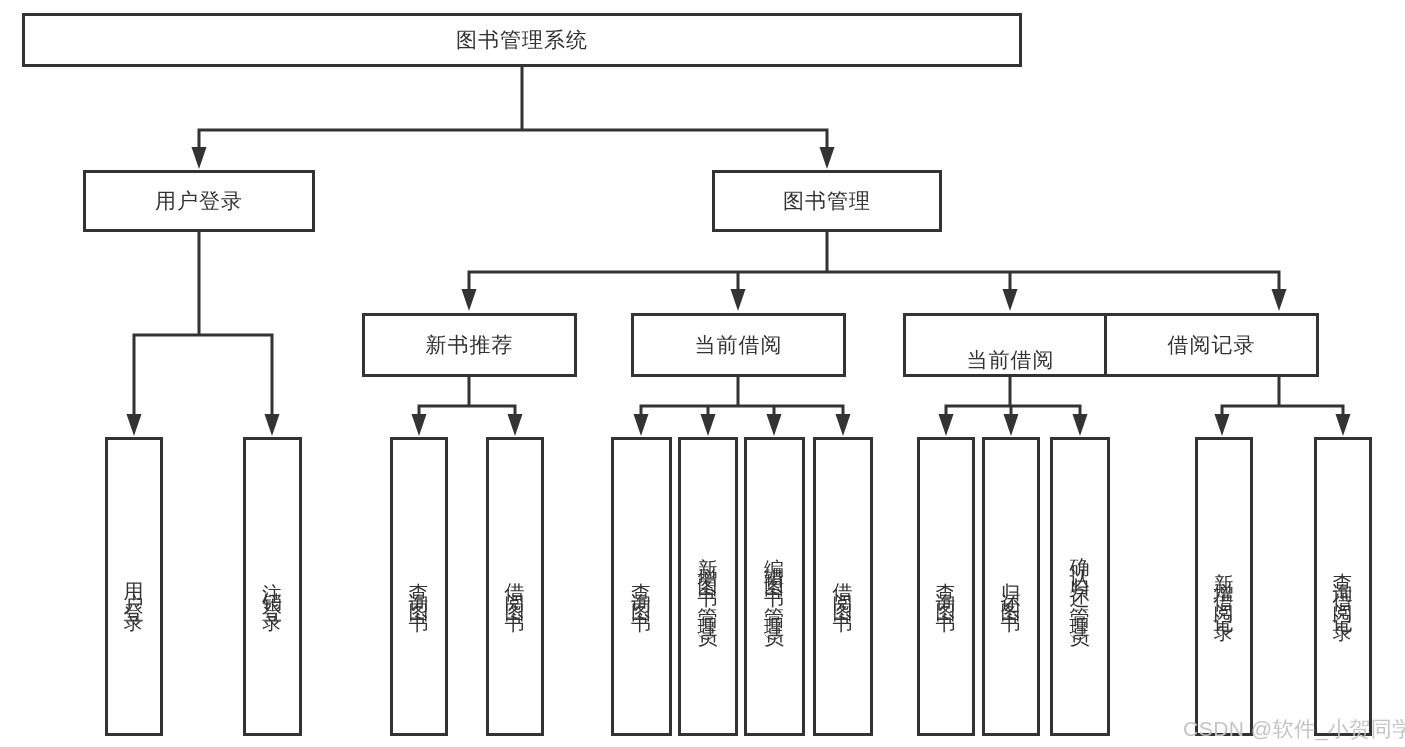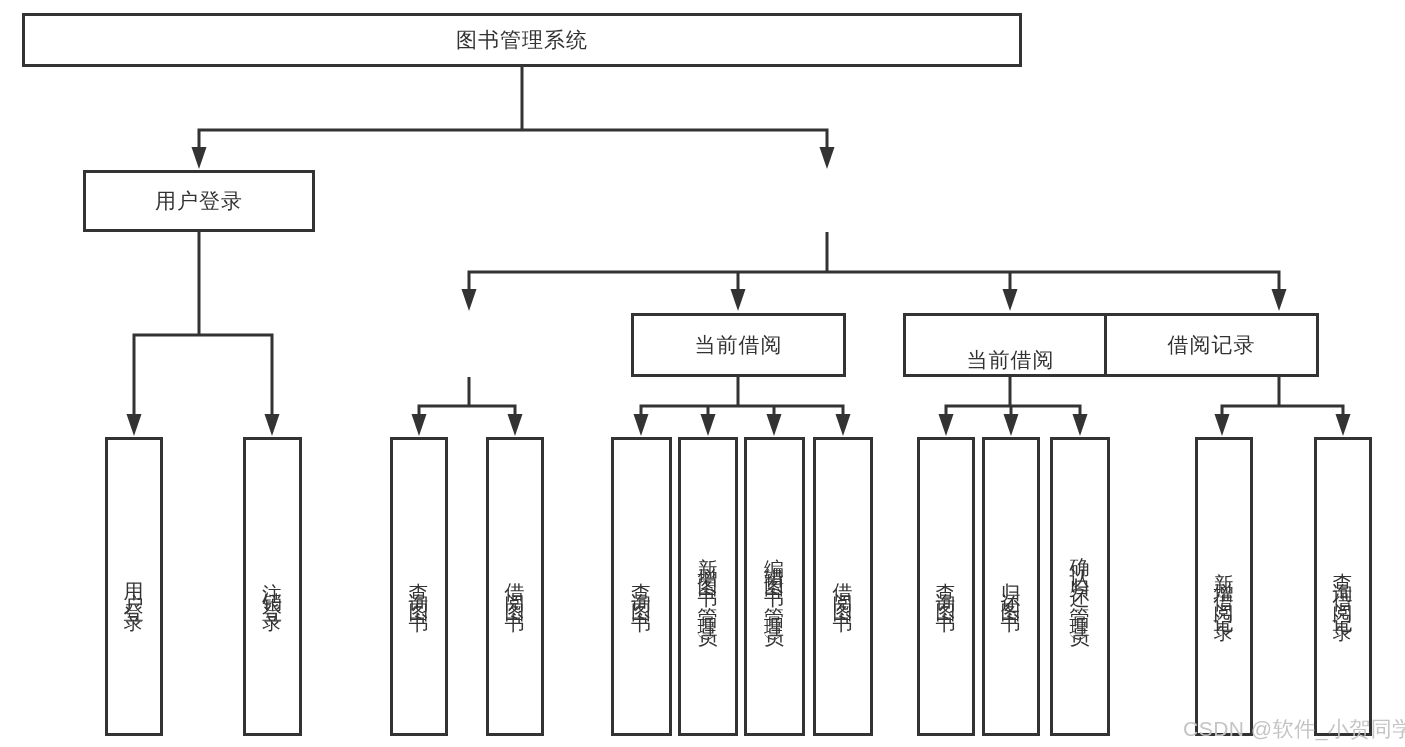--- a/index.html
+++ b/index.html
@@ -109,21 +109,27 @@
     </g>
   </svg>
 
   <div class="node" style="left:22px; top:13px; width:1000px; height:54px;">
     <span class="h-label">图书管理系统</span>
   </div>
 
   <div class="node" style="left:83px; top:170px; width:232px; height:62px;">
     <span class="h-label">用户登录</span>
   </div>
+  <div class="node" style="left:712px; top:170px; width:230px; height:62px;">
+    <span class="h-label">图书管理</span>
+  </div>
 
+  <div class="node" style="left:362px; top:313px; width:215px; height:64px;">
+    <span class="h-label">新书推荐</span>
+  </div>
   <div class="node" style="left:631px; top:313px; width:215px; height:64px;">
     <span class="h-label">当前借阅</span>
   </div>
   <div class="node" style="left:903px; top:313px; width:215px; height:64px;align-items:flex-end;">
     <span class="h-label">当前借阅</span>
   </div>
   <div class="node" style="left:1104px; top:313px; width:215px; height:64px;">
     <span class="h-label">借阅记录</span>
   </div>
 

